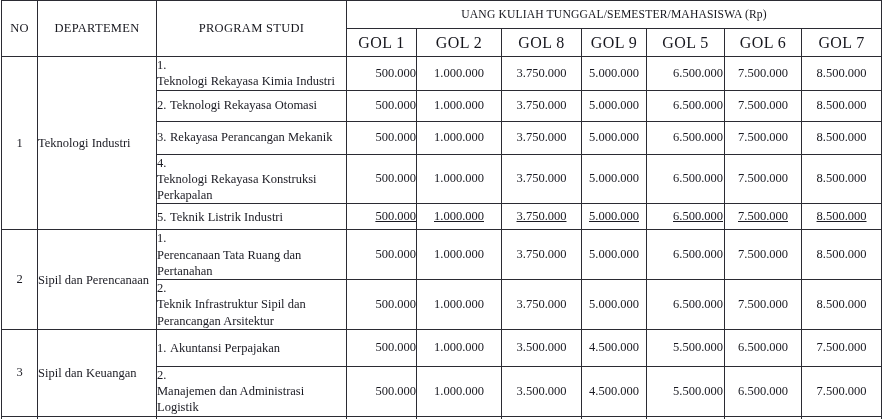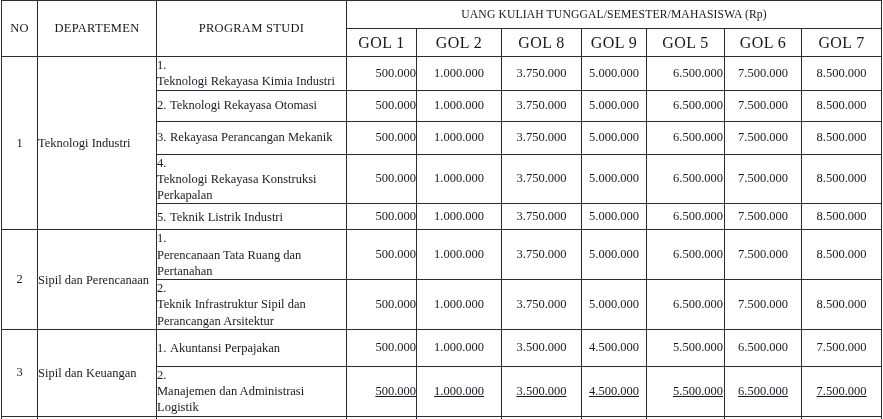--- a/index.html
+++ b/index.html
@@ -171,21 +171,21 @@
         <tr style="height: 33px;">
           <td class="c-prodi"><span class="pnum">4.</span><span class="ptxt">Teknologi Rekayasa Konstruksi Perkapalan</span></td>
           <td class="c-num g1">500.000</td>
           <td class="c-num g2">1.000.000</td>
           <td class="c-num g3">3.750.000</td>
           <td class="c-num g4">5.000.000</td>
           <td class="c-num g5">6.500.000</td>
           <td class="c-num g6">7.500.000</td>
           <td class="c-num g7">8.500.000</td>
         </tr>
-        <tr style="height: 26px;">
+        <tr style="height: 26px; text-decoration: underline;">
           <td class="c-prodi"><span class="pnum">5.</span><span class="ptxt">Teknik Listrik Industri</span></td>
           <td class="c-num g1">500.000</td>
           <td class="c-num g2">1.000.000</td>
           <td class="c-num g3">3.750.000</td>
           <td class="c-num g4">5.000.000</td>
           <td class="c-num g5">6.500.000</td>
           <td class="c-num g6">7.500.000</td>
           <td class="c-num g7">8.500.000</td>
         </tr>
         <tr class="thick-top" style="height: 45px;">
@@ -215,21 +215,21 @@
           <td class="c-dep" rowspan="2">Sipil dan Keuangan</td>
           <td class="c-prodi"><span class="pnum">1.</span><span class="ptxt">Akuntansi Perpajakan</span></td>
           <td class="c-num g1">500.000</td>
           <td class="c-num g2">1.000.000</td>
           <td class="c-num g3">3.500.000</td>
           <td class="c-num g4">4.500.000</td>
           <td class="c-num g5">5.500.000</td>
           <td class="c-num g6">6.500.000</td>
           <td class="c-num g7">7.500.000</td>
         </tr>
-        <tr style="height: 38px; text-decoration: underline;">
+        <tr style="height: 38px;">
           <td class="c-prodi"><span class="pnum">2.</span><span class="ptxt">Manajemen dan Administrasi Logistik</span></td>
           <td class="c-num g1">500.000</td>
           <td class="c-num g2">1.000.000</td>
           <td class="c-num g3">3.500.000</td>
           <td class="c-num g4">4.500.000</td>
           <td class="c-num g5">5.500.000</td>
           <td class="c-num g6">6.500.000</td>
           <td class="c-num g7">7.500.000</td>
         </tr>
         <tr class="light-top" style="height: 27px;">

